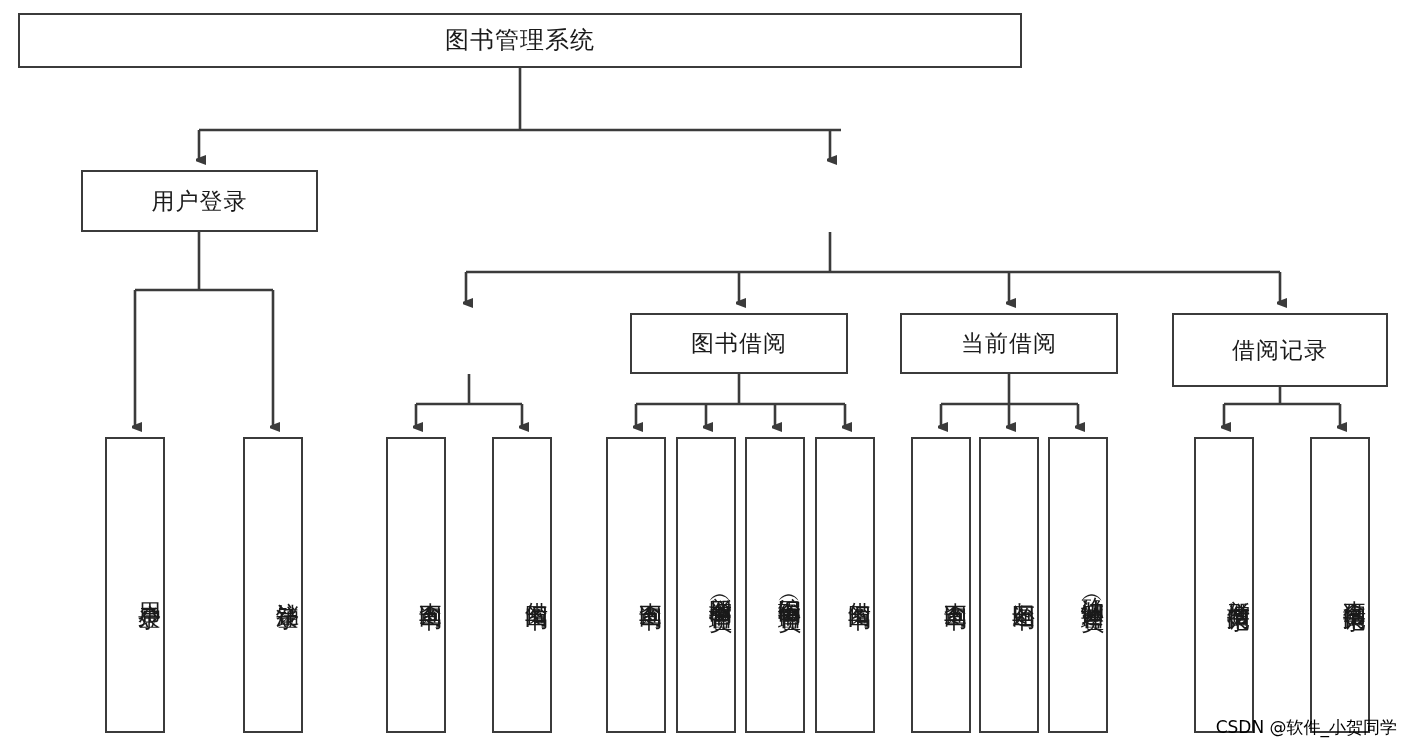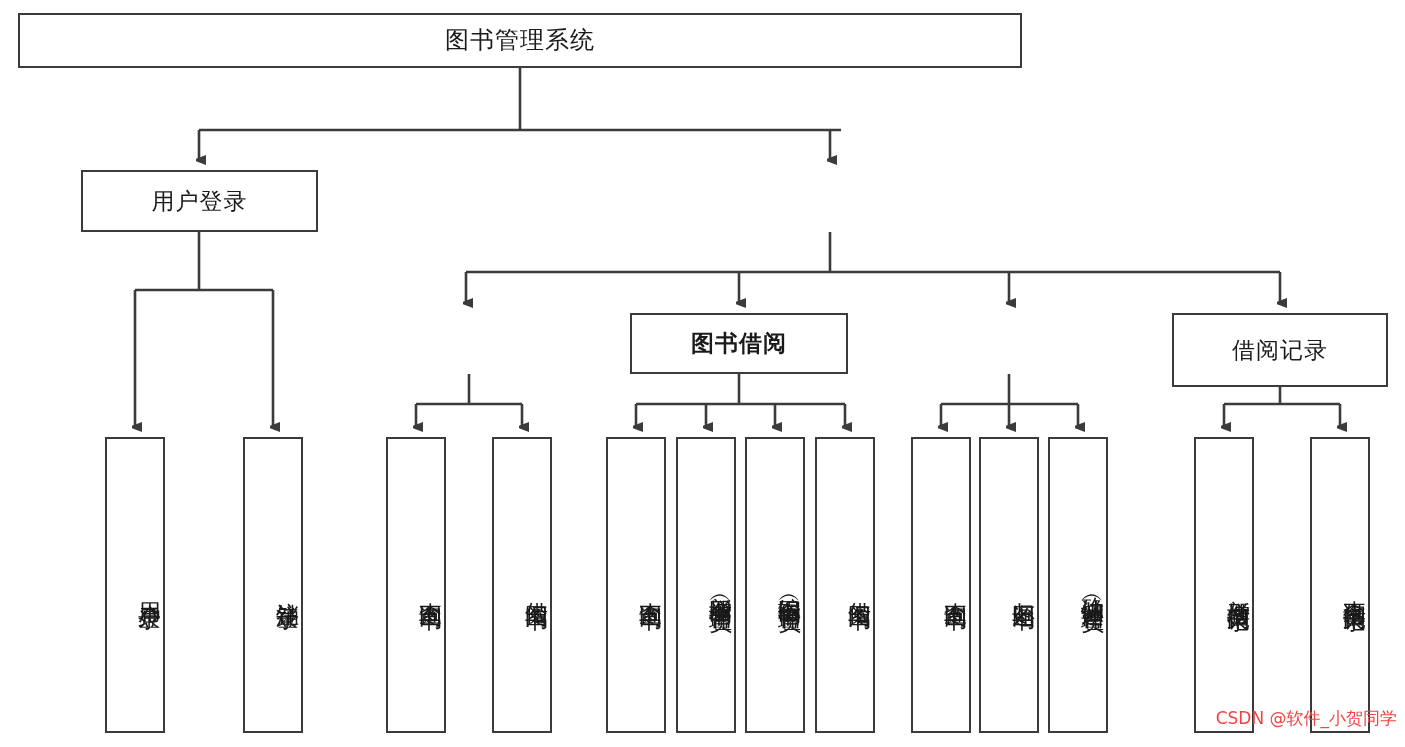--- a/index.html
+++ b/index.html
@@ -53,23 +53,23 @@
     writing-mode: vertical-rl;
     text-orientation: upright;
     display: block;
   }
   .node.root {
     font-size: 24px;
   }
   .watermark {
     position: absolute;
     right: 8px;
-    bottom: 17px;
+    bottom: 8px;
     font-size: 17px;
-    color: #ef4444;
+    color: #000000;
     white-space: nowrap;
     font-family: "DejaVu Sans", "Liberation Sans", sans-serif;
   }
 </style>
 </head>
 <body>
 
 <div id="diagram-root">
 
   <svg id="edge-layer" viewBox="0 0 1405 747" xmlns="http://www.w3.org/2000/svg">
@@ -123,22 +123,25 @@
   </svg>
 
   <div class="node horizontal root" style="left:18px; top:13px; width:1004px; height:55px;">
     <span class="label">图书管理系统</span>
   </div>
 
   <div class="node horizontal" style="left:81px; top:170px; width:237px; height:62px;">
     <span class="label">用户登录</span>
   </div>
 
-  <div class="node horizontal" style="left:630px; top:313px; width:218px; height:61px;font-weight:bold;">
+  <div class="node horizontal" style="left:630px; top:313px; width:218px; height:61px;">
     <span class="label">图书借阅</span>
+  </div>
+  <div class="node horizontal" style="left:900px; top:313px; width:218px; height:61px;">
+    <span class="label">当前借阅</span>
   </div>
   <div class="node horizontal" style="left:1172px; top:313px; width:216px; height:74px;">
     <span class="label">借阅记录</span>
   </div>
 
   <div class="node vertical" style="left:105px; top:437px; width:60px; height:296px;">
     <span class="label">用户登录</span>
   </div>
   <div class="node vertical" style="left:243px; top:437px; width:60px; height:296px;">
     <span class="label">注销登录</span>

